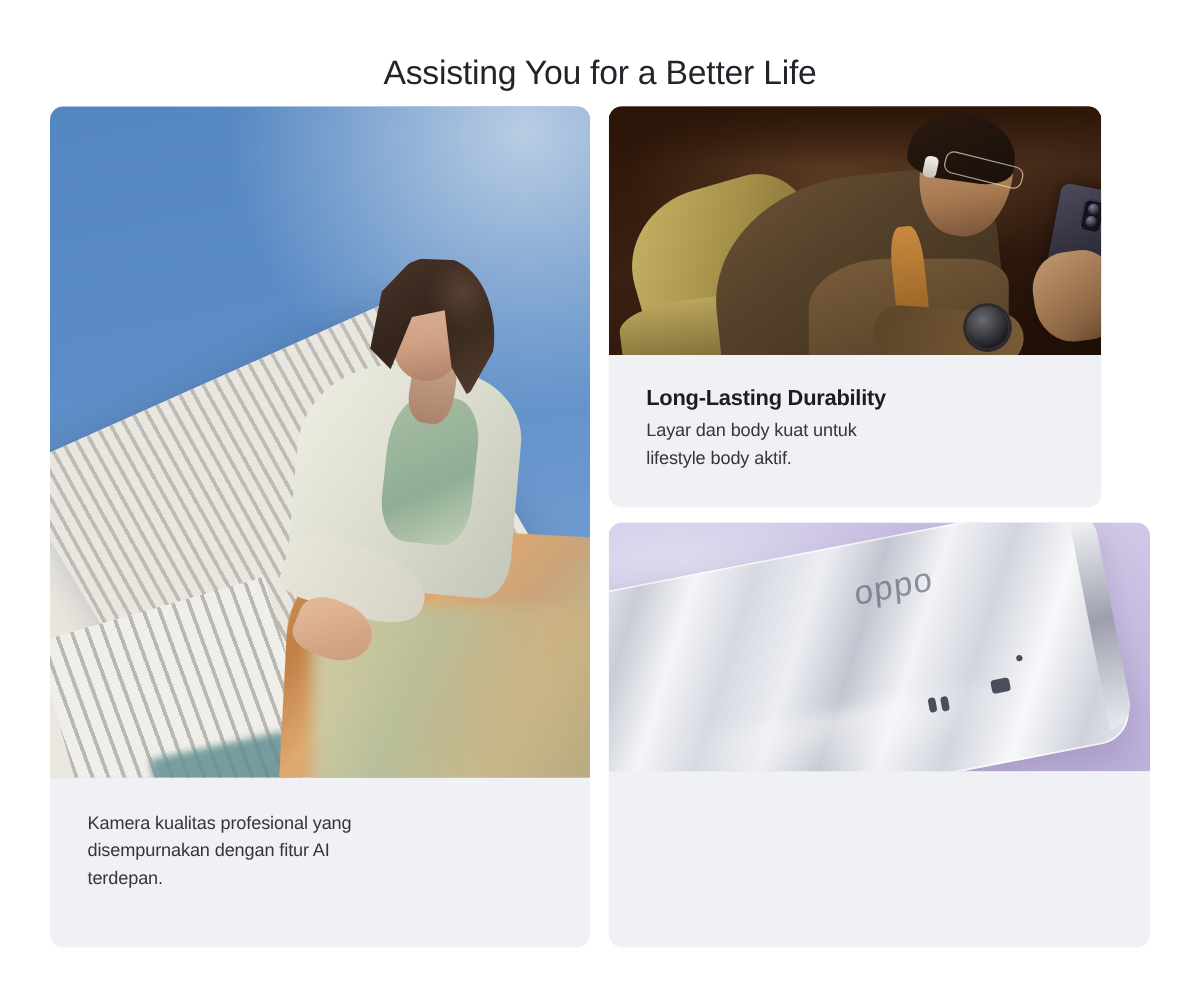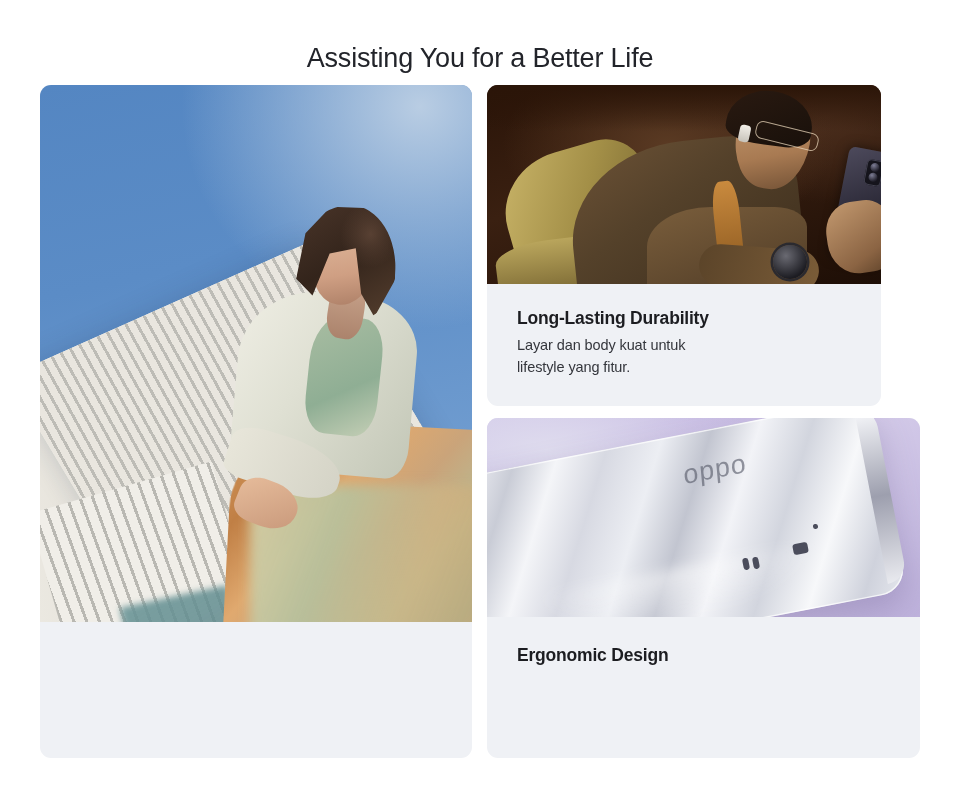--- a/index.html
+++ b/index.html
@@ -489,20 +489,23 @@
       <div class="art-skirt2"></div>
       <div class="art-coat"></div>
       <div class="art-blouse"></div>
       <div class="art-arm"></div>
       <div class="art-hand"></div>
       <div class="art-neck"></div>
       <div class="art-face"></div>
       <div class="art-hair"></div>
     </div>
     <div class="card-body">
+      <p class="card-desc">Kamera kualitas profesional yang
+disempurnakan dengan fitur AI
+terdepan.</p>
     </div>
   </div>
 
   <div class="card card-topright">
     <div class="card-media">
       <div class="art-dark"></div>
       <div class="art-dark-wall"></div>
       <div class="art-chair"></div>
       <div class="art-chair2"></div>
       <div class="art-torso"></div>
@@ -518,33 +521,32 @@
         <div class="art-phone-cam">
           <i></i>
             <i></i>
         </div>
       </div>
       <div class="art-hand2"></div>
     </div>
     <div class="card-body">
       <div class="card-heading">Long-Lasting Durability</div>
       <p class="card-desc">Layar dan body kuat untuk
-lifestyle yang fitur.</p>
+lifestyle body aktif.</p>
     </div>
   </div>
 
   <div class="card card-botright">
     <div class="card-media">
       <div class="art-lilac"></div>
       <div class="art-phone-big"></div>
       <div class="art-glow"></div>
       <div class="art-oppo">oppo</div>
       <div class="art-port art-port-mic"></div>
       <div class="art-port art-port-usb"></div>
       <div class="art-port art-port-sp1"></div>
       <div class="art-port art-port-sp2"></div>
     </div>
     <div class="card-body">
-      <div class="card-heading">Ergonomic Design</div>
     </div>
   </div>
 
 </div>
 
 </body></html>

